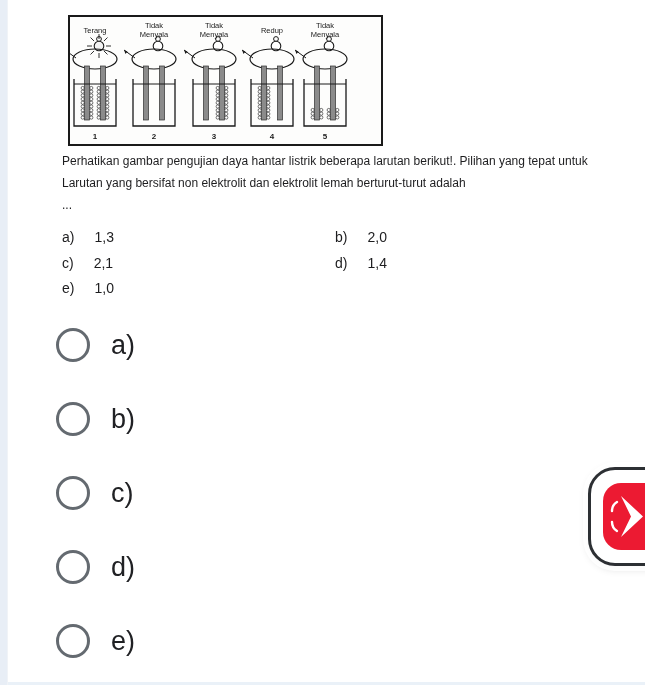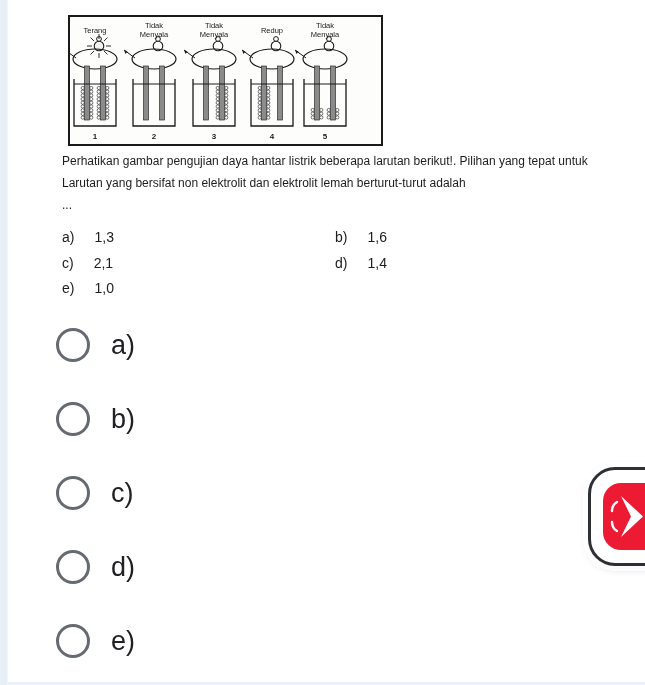--- a/index.html
+++ b/index.html
@@ -260,21 +260,21 @@
   <div class="ellipsis">...</div>
 </div>
 
 <div class="options" id="options">
     <div class="option-row">
       <span class="option-label">a)</span>
       <span class="option-value">1,3</span>
     </div>
     <div class="option-row">
       <span class="option-label">b)</span>
-      <span class="option-value">1,6</span>
+      <span class="option-value">2,0</span>
     </div>
     <div class="option-row">
       <span class="option-label">c)</span>
       <span class="option-value">2,1</span>
     </div>
     <div class="option-row wide-gap">
       <span class="option-label">d)</span>
       <span class="option-value">1,4</span>
     </div>
     <div class="option-row">

